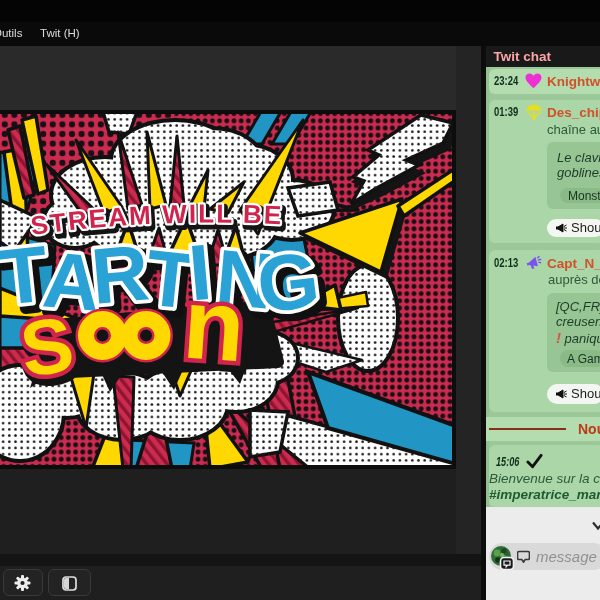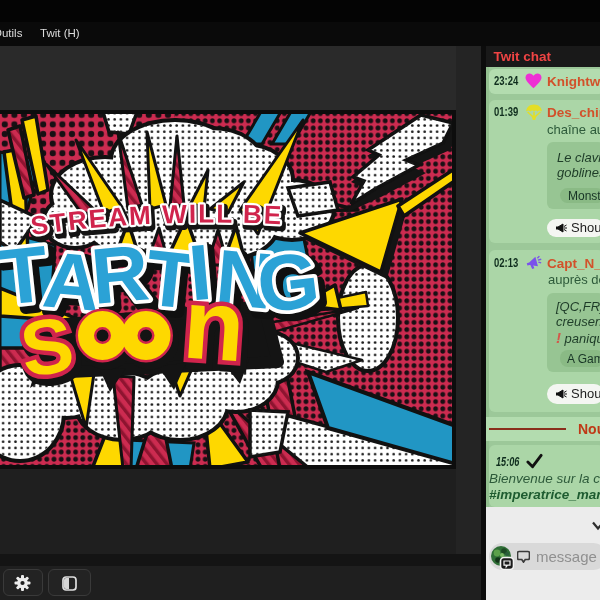--- a/index.html
+++ b/index.html
@@ -12,21 +12,21 @@
 #aboveart{left:0;top:46px;width:456px;height:64px;background:#2a2a2a;}
 #rightcol{left:456px;top:46px;width:25px;height:508px;background:#242424;}
 #belowart{left:0;top:469px;width:456px;height:85px;background:#1f1f1f;}
 #strip{left:0;top:554px;width:481px;height:12px;background:#141414;}
 #botbar{left:0;top:566px;width:481px;height:34px;background:#1f1f1f;}
 .btn{position:absolute;top:569px;height:27px;background:#232323;border:1px solid #3a3a3a;border-radius:6px;box-sizing:border-box;}
 #btn1{left:3px;width:40px;}
 #btn2{left:48px;width:43px;}
 #splitter{left:481px;top:46px;width:4.5px;height:554px;background:#0c0c0c;}
 
-#chattitle{left:485.5px;top:46px;width:114.5px;height:21px;background:#191919;color:#ef4444;font-weight:bold;font-size:13.5px;}
+#chattitle{left:485.5px;top:46px;width:114.5px;height:21px;background:#191919;color:#fca5a5;font-weight:bold;font-size:13.5px;}
 #chattitle span{position:absolute;left:8px;top:3px;}
 #chatbody{left:485.5px;top:67px;width:114.5px;height:440px;background:#9cc899;}
 #chatbottom{left:485.5px;top:507px;width:114.5px;height:93px;background:#ececec;}
 .msgbox{position:absolute;background:#abd6a7;border-radius:6px;}
 .ts{position:absolute;font-size:12.5px;color:#0f2d1d;font-weight:bold;transform:scaleX(0.76);transform-origin:0 0;}
 .uname{position:absolute;font-size:13.5px;font-weight:bold;color:#d2512a;white-space:nowrap;}
 .mtext{position:absolute;font-size:13px;color:#2d5a3a;white-space:nowrap;}
 .quote{position:absolute;background:#97c593;border-radius:6px;}
 .qtext{position:absolute;font-size:13px;font-style:italic;color:#1e3c28;white-space:nowrap;}
 .qbtn{position:absolute;background:#8aba85;border-radius:8px;font-size:12px;color:#173425;white-space:nowrap;}
@@ -149,21 +149,21 @@
  <circle cx="15" cy="13" r="3.6" fill="#47894a"></circle>
  <circle cx="8" cy="15" r="2.8" fill="#123418"></circle>
  <circle cx="12" cy="10" r="2" fill="#79b963"></circle>
  <circle cx="17" cy="9" r="2" fill="#2a5e3c"></circle>
  <rect x="10.5" y="12.5" width="13" height="12" rx="3.5" fill="#1a1a1a" stroke="#f4f4f4" stroke-width="1.6"></rect>
  <path d="M14 16 h6 v4.2 h-2.4 l-1.4 1.6 v-1.6 h-2.2 z" fill="none" stroke="#f4f4f4" stroke-width="1.2"></path>
 </svg>
 <svg class="abs" style="left:517px;top:550px;" width="13" height="13" viewBox="0 0 13 13">
  <path d="M2 1.5 h9 a1.5 1.5 0 0 1 1.5 1.5 v5 a1.5 1.5 0 0 1 -1.5 1.5 h-2.8 l-1.7 2.6 l-1.7 -2.6 h-2.8 a1.5 1.5 0 0 1 -1.5 -1.5 v-5 a1.5 1.5 0 0 1 1.5 -1.5 z" fill="none" stroke="#3a3a3a" stroke-width="1.7"></path>
 </svg>
-<div class="abs" style="left:536px;top:548px;font-size:15px;color:#909090;white-space:nowrap;">message</div>
+<div class="abs" style="left:536px;top:548px;font-size:15px;font-style:italic;color:#909090;white-space:nowrap;">message</div>
 
 <svg class="abs" id="art" style="left:0;top:110px;" width="456" height="359" viewBox="0 0 456 359">
 <defs>
 <pattern id="dotR" width="7.2" height="7.2" patternUnits="userSpaceOnUse">
  <circle cx="3.6" cy="3.6" r="2.4" fill="#181014"></circle>
 </pattern>
 <pattern id="dotRbig" width="9.6" height="9.6" patternUnits="userSpaceOnUse">
  <circle cx="4.8" cy="4.8" r="3.1" fill="#181014"></circle>
 </pattern>
 <pattern id="dotW" width="6.2" height="6.2" patternUnits="userSpaceOnUse">

